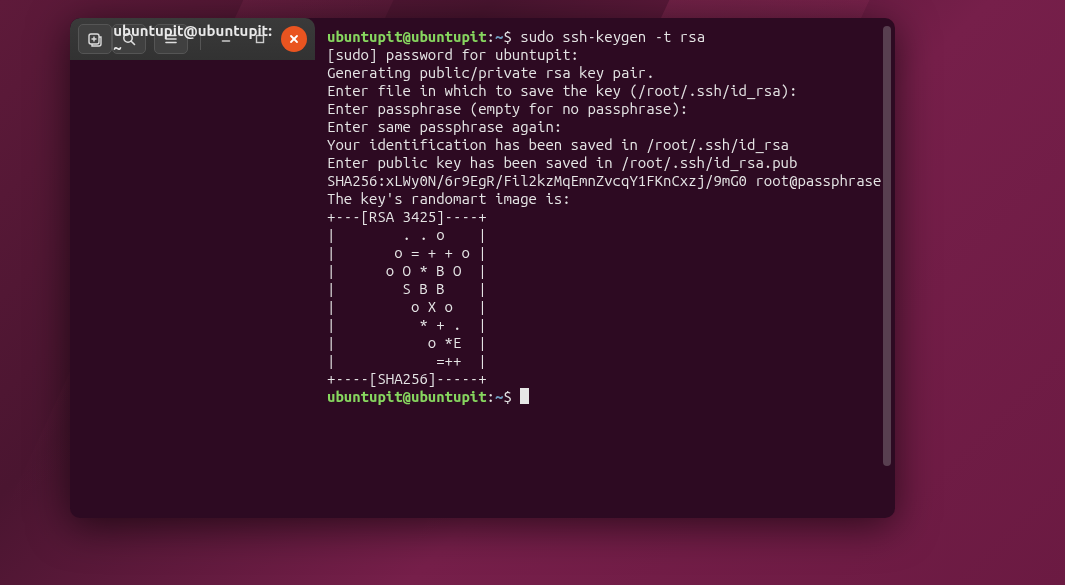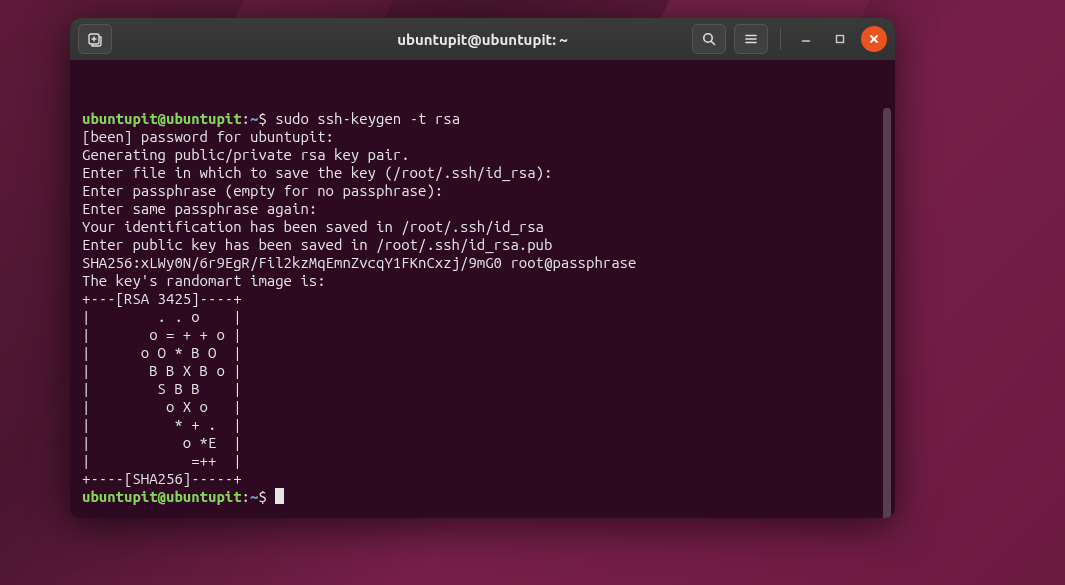--- a/index.html
+++ b/index.html
@@ -37,21 +37,21 @@
       position: absolute;
       top: 18px;
       left: 70px;
       width: 825px;
       height: 500px;
       background: #2d0a22;
       border-radius: 10px;
       box-shadow: 0 8px 40px rgba(0,0,0,0.6);
       overflow: hidden;
       display: flex;
-      flex-direction: column;
+      flex-direction: row;
     }
     .titlebar {
       height: 42px;
       background: linear-gradient(to bottom, #3a3a3a 0%, #323232 100%);
       display: flex;
       align-items: center;
       padding: 0 8px;
       position: relative;
       border-top-left-radius: 10px;
       border-top-right-radius: 10px;
@@ -111,21 +111,20 @@
       margin: 0 4px;
     }
     .terminal-body {
       flex: 1;
       padding: 10px 12px;
       font-size: 15px;
       line-height: 18px;
       color: #e6e6e6;
       overflow: hidden;
       position: relative;
-      margin-top: 40px;
     }
     .scrollbar {
       position: absolute;
       top: 8px;
       right: 4px;
       width: 8px;
       height: 440px;
       background: rgba(200,200,200,0.28);
       border-radius: 4px;
     }
@@ -199,34 +198,33 @@
           <line x1="9" y1="3" x2="3" y2="9" stroke="#fff" stroke-width="1.8" stroke-linecap="round"></line>
         </svg>
       </div>
     </div>
   </div>
 
   <div class="terminal-body">
     <div class="scrollbar"></div>
 
     <div class="line"><span class="prompt-user">ubuntupit@ubuntupit</span><span class="prompt-colon">:</span><span class="prompt-path">~</span><span class="prompt-colon">$</span> <span>sudo ssh-keygen -t rsa</span></div>
-    <div class="line">[been] password for ubuntupit:</div>
+    <div class="line">[sudo] password for ubuntupit:</div>
     <div class="line">Generating public/private rsa key pair.</div>
     <div class="line">Enter file in which to save the key (/root/.ssh/id_rsa):</div>
     <div class="line">Enter passphrase (empty for no passphrase):</div>
     <div class="line">Enter same passphrase again:</div>
     <div class="line">Your identification has been saved in /root/.ssh/id_rsa</div>
     <div class="line">Enter public key has been saved in /root/.ssh/id_rsa.pub</div>
     <div class="line">SHA256:xLWy0N/6r9EgR/Fil2kzMqEmnZvcqY1FKnCxzj/9mG0 root@passphrase</div>
     <div class="line">The key's randomart image is:</div>
     <div class="line">+---[RSA 3425]----+</div>
     <div class="line">|        . . o    |</div>
     <div class="line">|       o = + + o |</div>
     <div class="line">|      o O * B O  |</div>
-    <div class="line">|       B B X B o |</div>
     <div class="line">|        S B B    |</div>
     <div class="line">|         o X o   |</div>
     <div class="line">|          * + .  |</div>
     <div class="line">|           o *E  |</div>
     <div class="line">|            =++  |</div>
     <div class="line">+----[SHA256]-----+</div>
     <div class="line"><span class="prompt-user">ubuntupit@ubuntupit</span><span class="prompt-colon">:</span><span class="prompt-path">~</span><span class="prompt-colon">$</span> <span class="cursor"></span></div>
   </div>
 </div>
 

